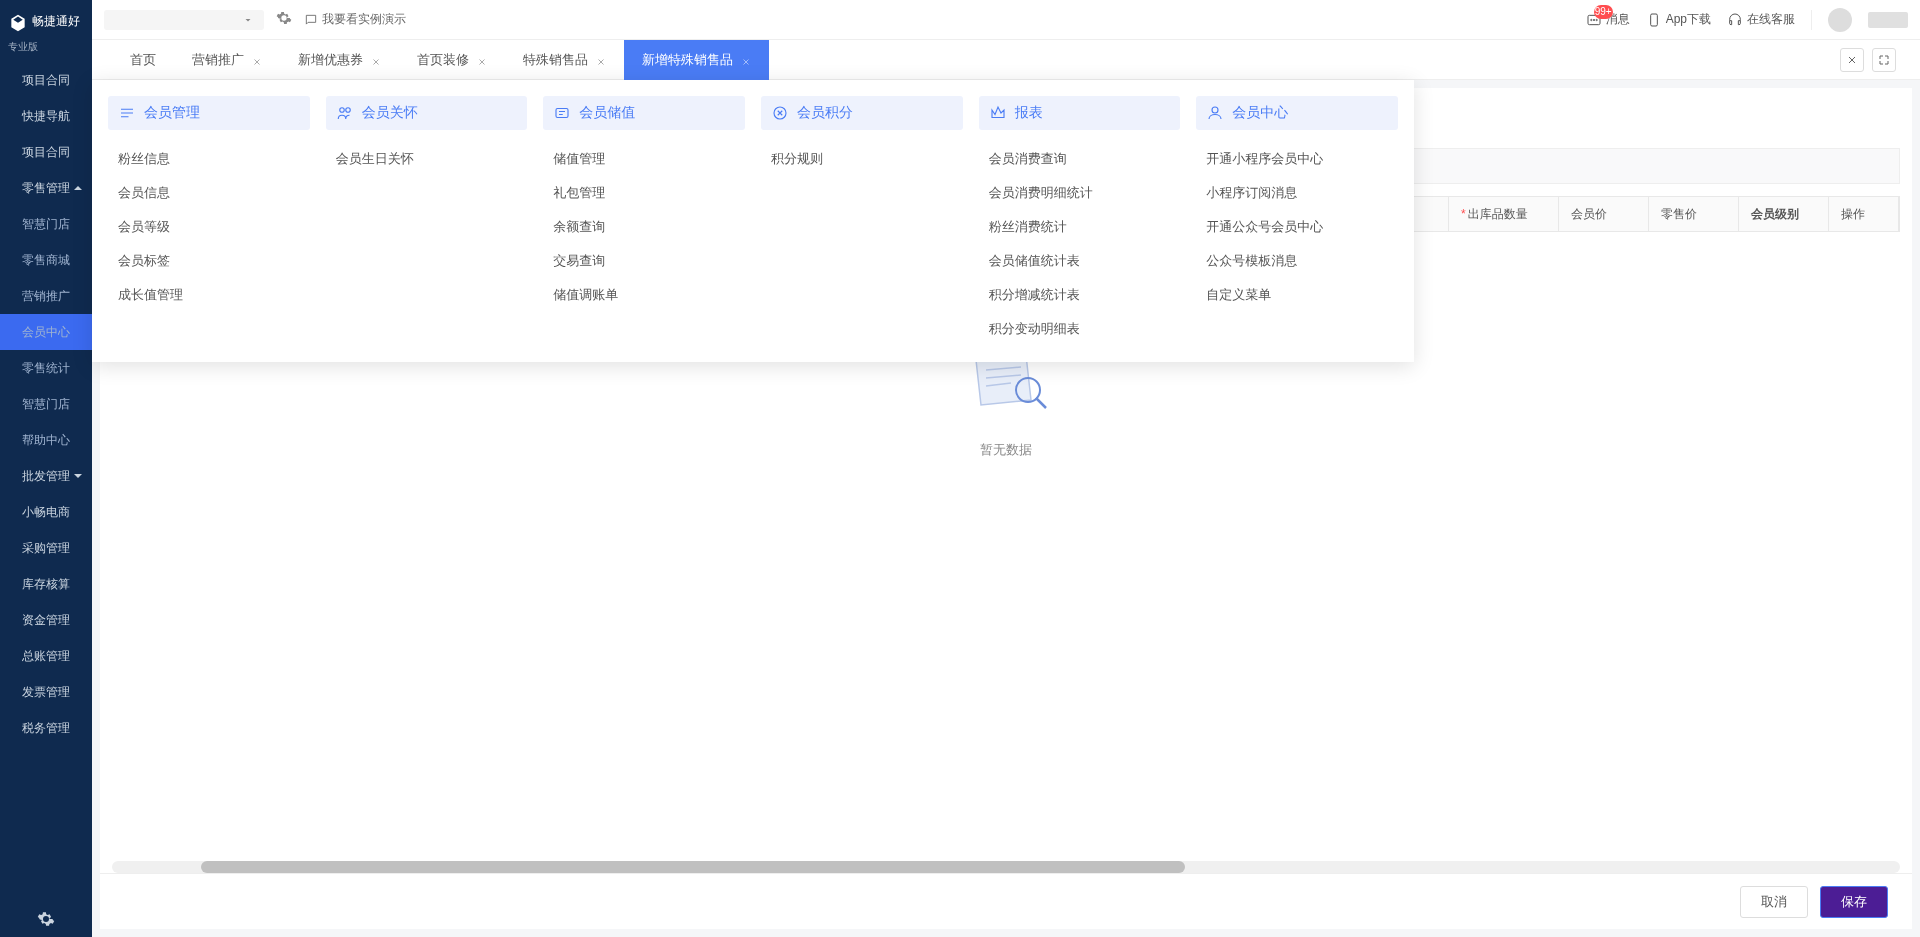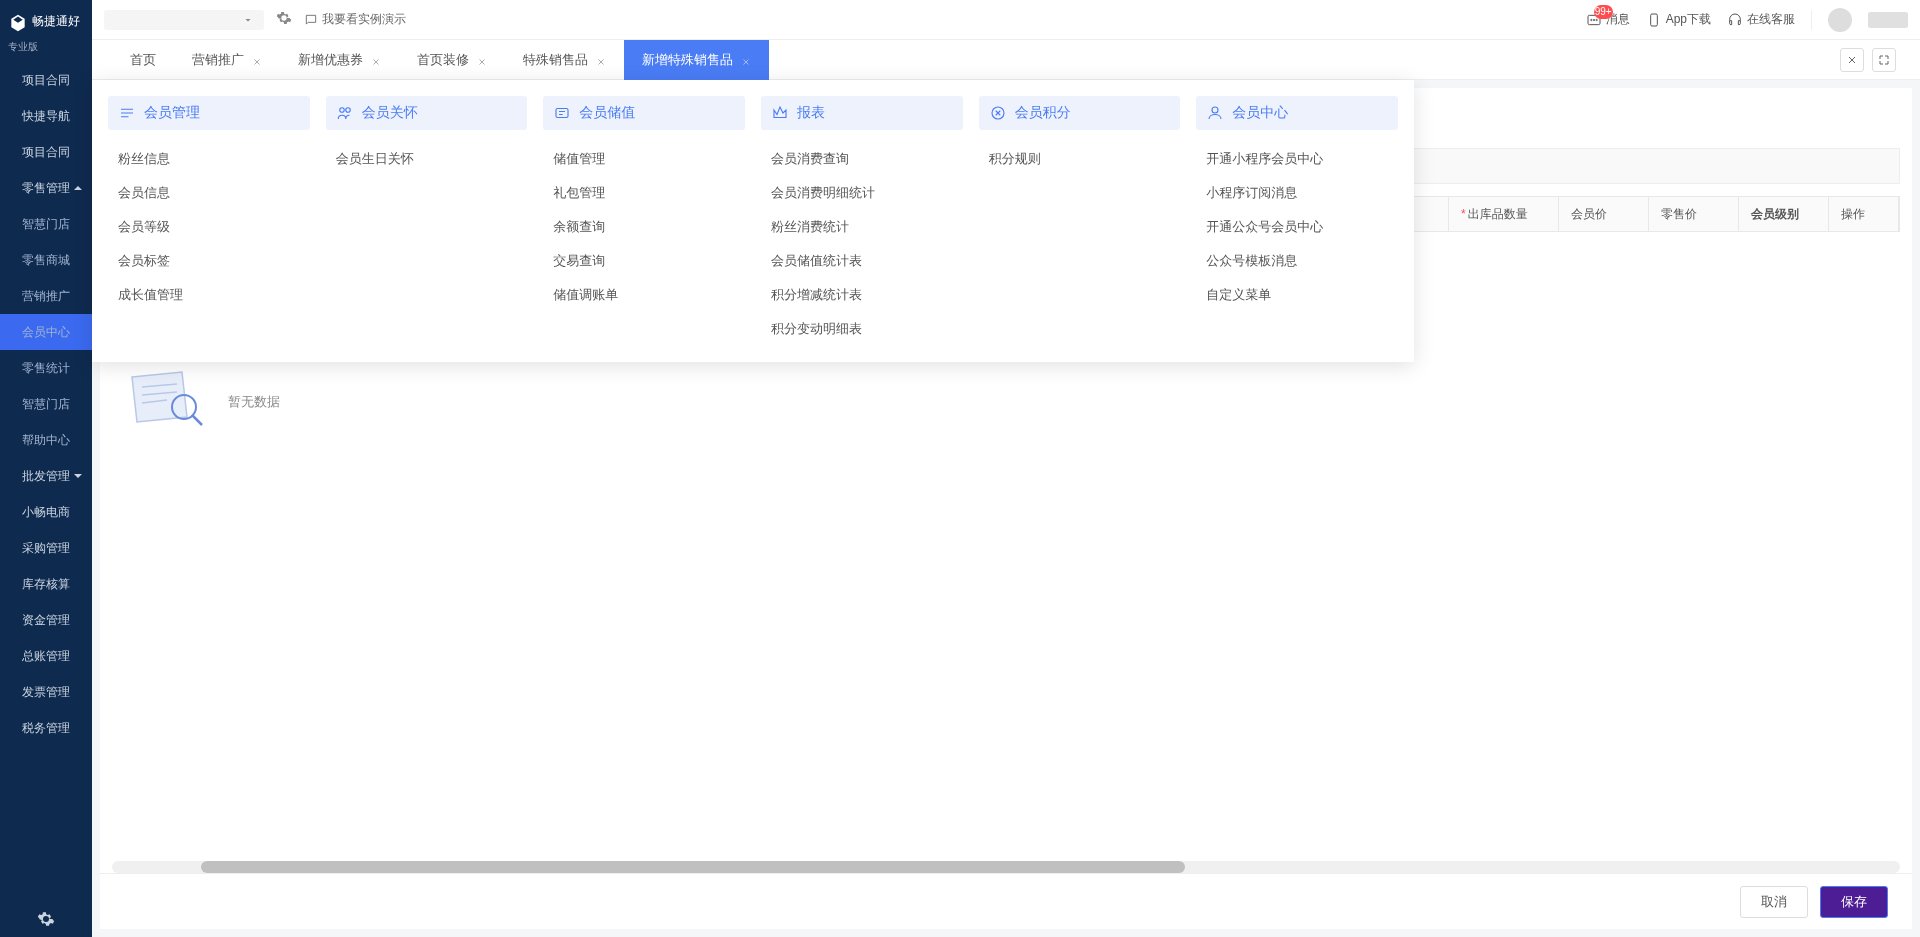--- a/index.html
+++ b/index.html
@@ -60,21 +60,21 @@
 .content { flex: 1; background: #f5f6f8; display: flex; flex-direction: column; overflow: hidden; }
 .content-inner { flex: 1; margin: 8px; background: #fff; display: flex; flex-direction: column; overflow: hidden; }
 .content-header-spacer { height: 60px; }
 .extra-bar { height: 36px; background: #f9f9fa; border: 1px solid #eee; margin: 0 12px 12px 12px; }
 
 
 .table-wrap { flex: 1; overflow: hidden; margin: 0 12px; position: relative; }
 .table-header { display: flex; border: 1px solid #e8e8e8; background: #fafafa; height: 36px; }
 .th { padding: 0 12px; display: flex; align-items: center; font-size: 12px; color: #555; border-right: 1px solid #e8e8e8; white-space: nowrap; }
 .th .req { color: #ff4d4f; margin-right: 2px; }
-.table-empty { display: flex; flex-direction: row; align-items: center; height: 340px; gap: 16px; }
+.table-empty { display: flex; flex-direction: column; align-items: center; justify-content: center; height: 340px; gap: 16px; }
 .empty-text { color: #888; font-size: 13px; }
 .empty-illus { width: 100px; height: 80px; position: relative; }
 .scrollbar-track { height: 12px; background: #f0f0f0; border-radius: 6px; margin: 8px 12px 0 12px; position: relative; cursor: pointer; }
 .scrollbar-thumb { position: absolute; left: 5%; width: 55%; height: 100%; background: #c0c0c0; border-radius: 6px; }
 
 
 .footer { height: 56px; display: flex; align-items: center; justify-content: flex-end; gap: 12px; padding: 0 24px; border-top: 1px solid #eee; background: #fff; }
 .btn { padding: 6px 20px; border-radius: 3px; font-size: 13px; cursor: pointer; border: 1px solid #ddd; background: #fff; color: #555; }
 .btn.primary { background: #4c1d95; border-color: #4a7cf5; color: #fff; }
 </style>
@@ -304,44 +304,44 @@
       </div>
       <div class="mega-item">储值管理</div>
       <div class="mega-item">礼包管理</div>
       <div class="mega-item">余额查询</div>
       <div class="mega-item">交易查询</div>
       <div class="mega-item">储值调账单</div>
     </div>
     <div class="mega-col">
       <div class="mega-header">
         <svg viewBox="0 0 24 24">
+          <circle cx="12" cy="12" r="8"></circle>
+          <path d="M9 9l6 6M15 9l-6 6"></path>
+        </svg>
+        <span>会员积分</span>
+      </div>
+      <div class="mega-item">积分规则</div>
+    </div>
+    <div class="mega-col">
+      <div class="mega-header">
+        <svg viewBox="0 0 24 24">
           <path d="M4 18V8l4 6 4-10 4 8 4-4v10z"></path>
         </svg>
         <span>报表</span>
       </div>
       <div class="mega-item">会员消费查询</div>
       <div class="mega-item">会员消费明细统计</div>
       <div class="mega-item">粉丝消费统计</div>
       <div class="mega-item">会员储值统计表</div>
       <div class="mega-item">积分增减统计表</div>
       <div class="mega-item">积分变动明细表</div>
     </div>
     <div class="mega-col">
       <div class="mega-header">
         <svg viewBox="0 0 24 24">
-          <circle cx="12" cy="12" r="8"></circle>
-          <path d="M9 9l6 6M15 9l-6 6"></path>
-        </svg>
-        <span>会员积分</span>
-      </div>
-      <div class="mega-item">积分规则</div>
-    </div>
-    <div class="mega-col">
-      <div class="mega-header">
-        <svg viewBox="0 0 24 24">
           <circle cx="12" cy="8" r="4"></circle>
           <path d="M4 20c0-4 4-6 8-6s8 2 8 6"></path>
         </svg>
         <span>会员中心</span>
       </div>
       <div class="mega-item">开通小程序会员中心</div>
       <div class="mega-item">小程序订阅消息</div>
       <div class="mega-item">开通公众号会员中心</div>
       <div class="mega-item">公众号模板消息</div>
       <div class="mega-item">自定义菜单</div>

